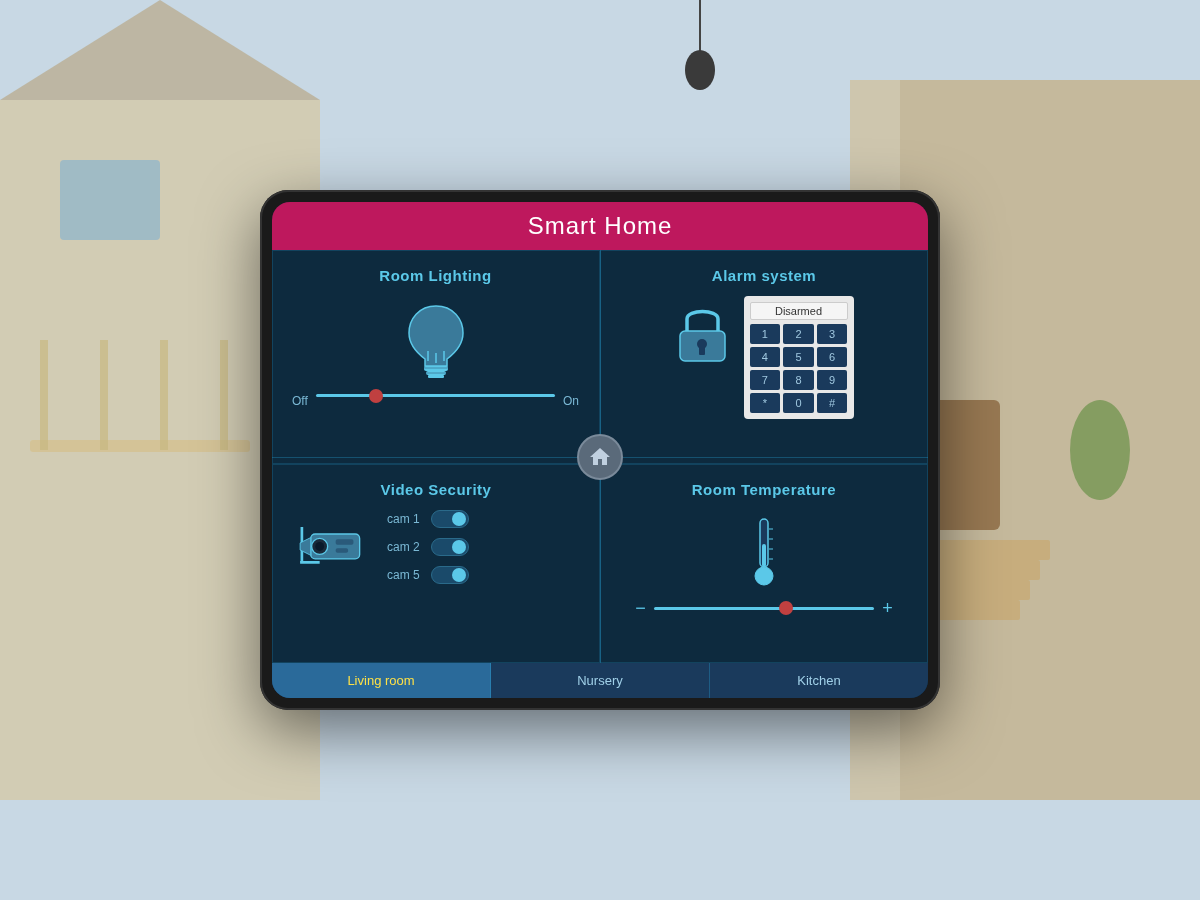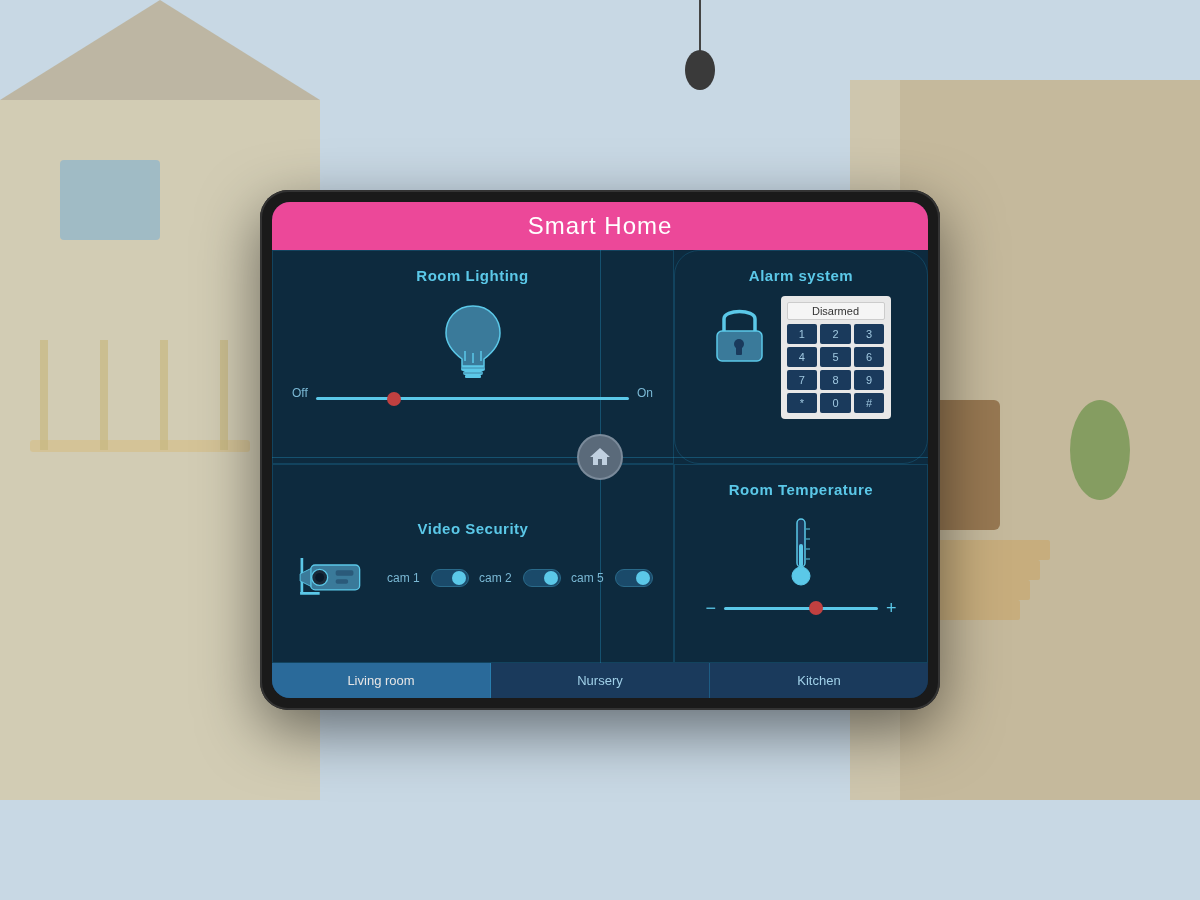--- a/index.html
+++ b/index.html
@@ -53,21 +53,21 @@
       height: 100%;
       background: #0d2a3e;
       border-radius: 18px;
       overflow: hidden;
       display: flex;
       flex-direction: column;
     }
 
     
     .header {
-      background: #ec4899;
+      background: #be185d;
       text-align: center;
       padding: 10px 0;
       flex-shrink: 0;
     }
 
     .header-title {
       color: white;
       font-size: 24px;
       font-weight: 300;
       letter-spacing: 1px;
@@ -129,24 +129,24 @@
     }
 
     .bulb-icon {
       width: 70px;
       height: 80px;
       margin: 5px auto;
     }
 
     .slider-row {
       display: flex;
-      align-items: flex-end;
+      align-items: flex-start;
       gap: 8px;
       width: 100%;
-      margin-top: 0;
+      margin-top: 8px;
     }
 
     .slider-label {
       color: #7ab8d4;
       font-size: 12px;
     }
 
     .slider-track {
       flex: 1;
       height: 3px;
@@ -164,21 +164,20 @@
       top: 50%;
       left: 25%;
       transform: translate(-50%, -50%);
     }
 
     
     .alarm-quadrant {
       display: flex;
       flex-direction: column;
       align-items: center;
-      border-radius: 25px;
     }
 
     .alarm-content {
       display: flex;
       align-items: flex-start;
       gap: 14px;
       width: 100%;
       justify-content: center;
     }
 
@@ -219,32 +218,32 @@
       padding: 4px 0;
       font-size: 11px;
       border-radius: 2px;
       cursor: pointer;
       min-width: 26px;
     }
 
     
     .video-quadrant {
       display: flex;
-      align-items: center;
+      align-items: flex-start;
       gap: 16px;
     }
 
     .camera-icon {
       width: 80px;
       flex-shrink: 0;
     }
 
     .cam-toggles {
       display: flex;
-      flex-direction: row;
+      flex-direction: column;
       gap: 10px;
     }
 
     .cam-row {
       display: flex;
       align-items: center;
       gap: 8px;
     }
 
     .cam-label {
@@ -335,21 +334,21 @@
       font-size: 13px;
       cursor: pointer;
       border-right: 1px solid rgba(41,171,226,0.3);
       transition: background 0.2s;
     }
 
     .room-tab:last-child { border-right: none; }
 
     .room-tab.active {
       background: #2a6a9a;
-      color: #e5e5e5;
+      color: #fde047;
     }
 
     
     .divider-h {
       position: absolute;
       left: 0; right: 0;
       top: 50%;
       height: 1px;
       background: rgba(41,171,226,0.3);
     }

